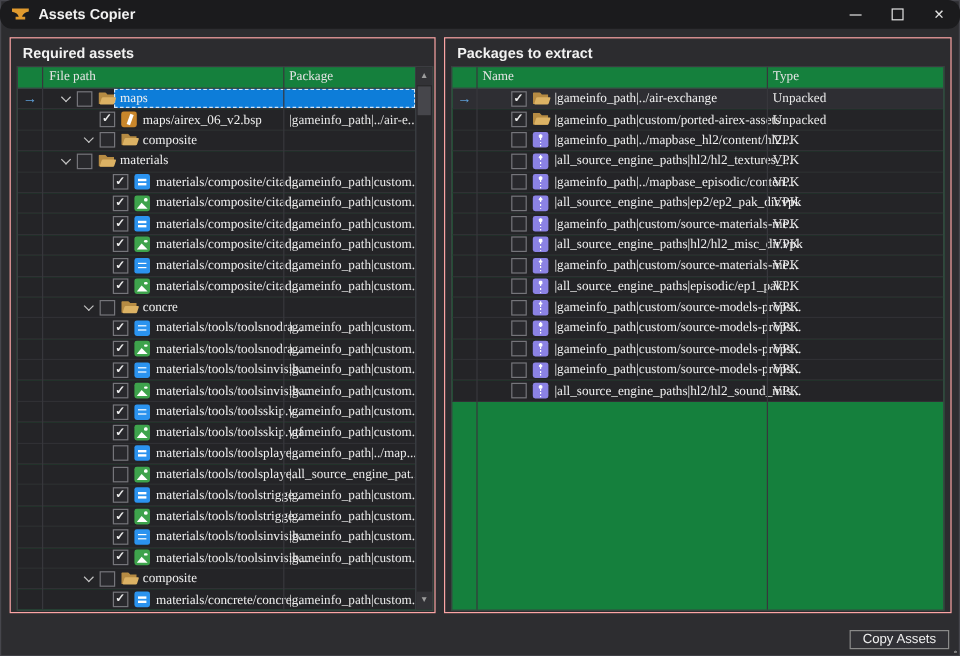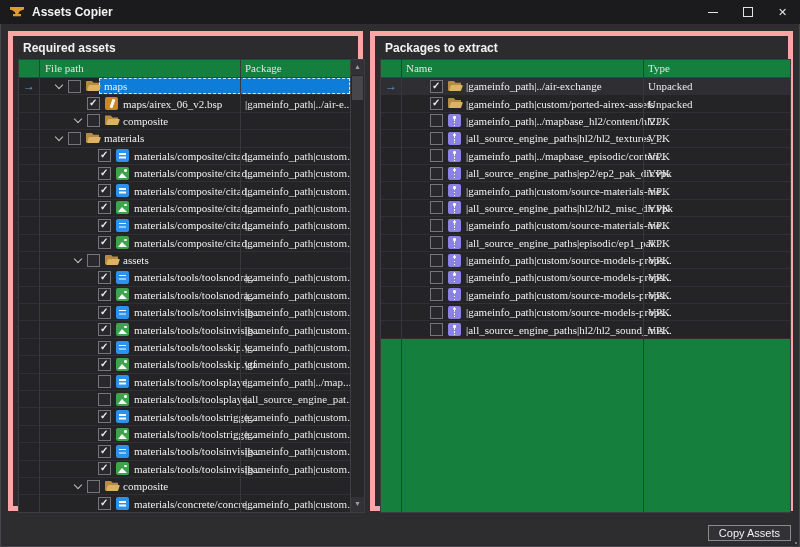--- a/index.html
+++ b/index.html
@@ -2,29 +2,29 @@
 <html><head>
 <meta charset="utf-8">
 <style>
   html,body{margin:0;padding:0;}
   body{
     width:800px;height:547px;position:relative;overflow:hidden;
     background:#2d2d30;font-family:"Liberation Sans",sans-serif;
     box-shadow:inset 0 0 0 1px #46464c;
   }
   
-  .tb{position:absolute;top:0;left:0;right:0;height:24px;background:#1b1b1d;display:flex;align-items:center;}
+  .tb{position:absolute;top:0;left:0;right:0;height:24px;background:#1b1b1d;display:flex;align-items:center;border-radius:10px;}
   .appicon{width:16px;height:14px;margin:0 7px 0 9px;flex:none;}
   .title{font-size:12px;font-weight:bold;color:#f2f2f2;}
   .wcs{margin-left:auto;display:flex;height:24px;}
   .wc{width:35px;height:24px;display:flex;align-items:center;justify-content:center;color:#e3e3e3;font-size:11px;}
   .min-glyph{display:block;width:10px;border-top:1px solid #e3e3e3;}
   .max-glyph{display:block;width:8px;height:8px;border:1px solid #e3e3e3;}
   
-  .panel{position:absolute;background:#2c2c2f;border:5px solid #fca5a5;box-sizing:border-box;}
+  .panel{position:absolute;background:#2c2c2f;border:1px solid #fca5a5;box-sizing:border-box;}
   #lp{left:8px;top:31px;width:355px;height:480px;}
   #rp{left:370px;top:31px;width:423px;height:480px;}
   .ptitle{position:absolute;left:10px;top:5px;font-weight:bold;font-size:12px;color:#f2f2f2;}
   .tbl{position:absolute;left:5px;top:23px;background:#15803d;border:1px solid #3c3c41;box-sizing:border-box;font-family:Liberation Serif, serif;}
   #lt{width:347px;height:454px;}
   #rt{width:411px;height:454px;text-align:center;}
   .hdr{position:absolute;top:0;left:0;right:0;height:17px;border-bottom:1px solid #3f3f46;}
   .hcell{position:absolute;top:2px;font-size:11px;color:#e4e4e4;white-space:nowrap;}
   .vl{position:absolute;top:0;bottom:0;width:1px;background:#37373c;z-index:3;}
   .rows{position:absolute;top:18px;left:0;bottom:0;overflow:hidden;z-index:1;}
@@ -251,21 +251,21 @@
         </div>
         <div class="trow">
           <span class="gut"></span>
           <div class="rowc">
             <div class="tree lvl1">
               <span class="chev"></span>
               <span class="cb"></span>
               <span class="ficon icon-folder"></span>
             </div>
             <div class="fill">
-              <span class="lbl">assets</span>
+              <span class="lbl">concre</span>
             </div>
             <span class="c2"></span>
           </div>
         </div>
         <div class="trow">
           <span class="gut"></span>
           <div class="rowc">
             <div class="tree lvl2">
               <span class="chev hide"></span>
               <span class="cb checked"></span>

